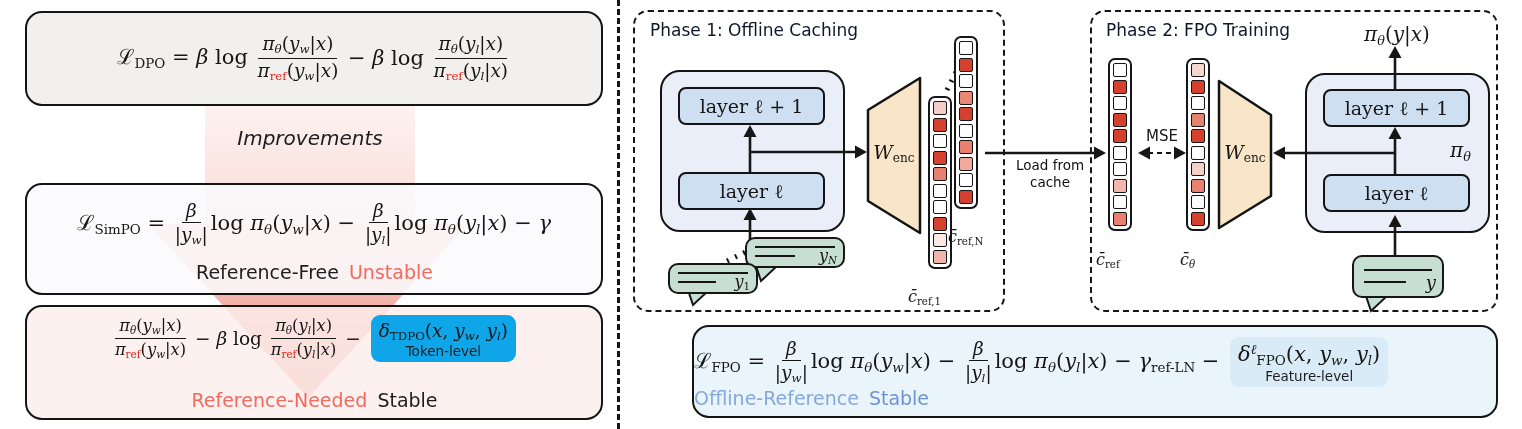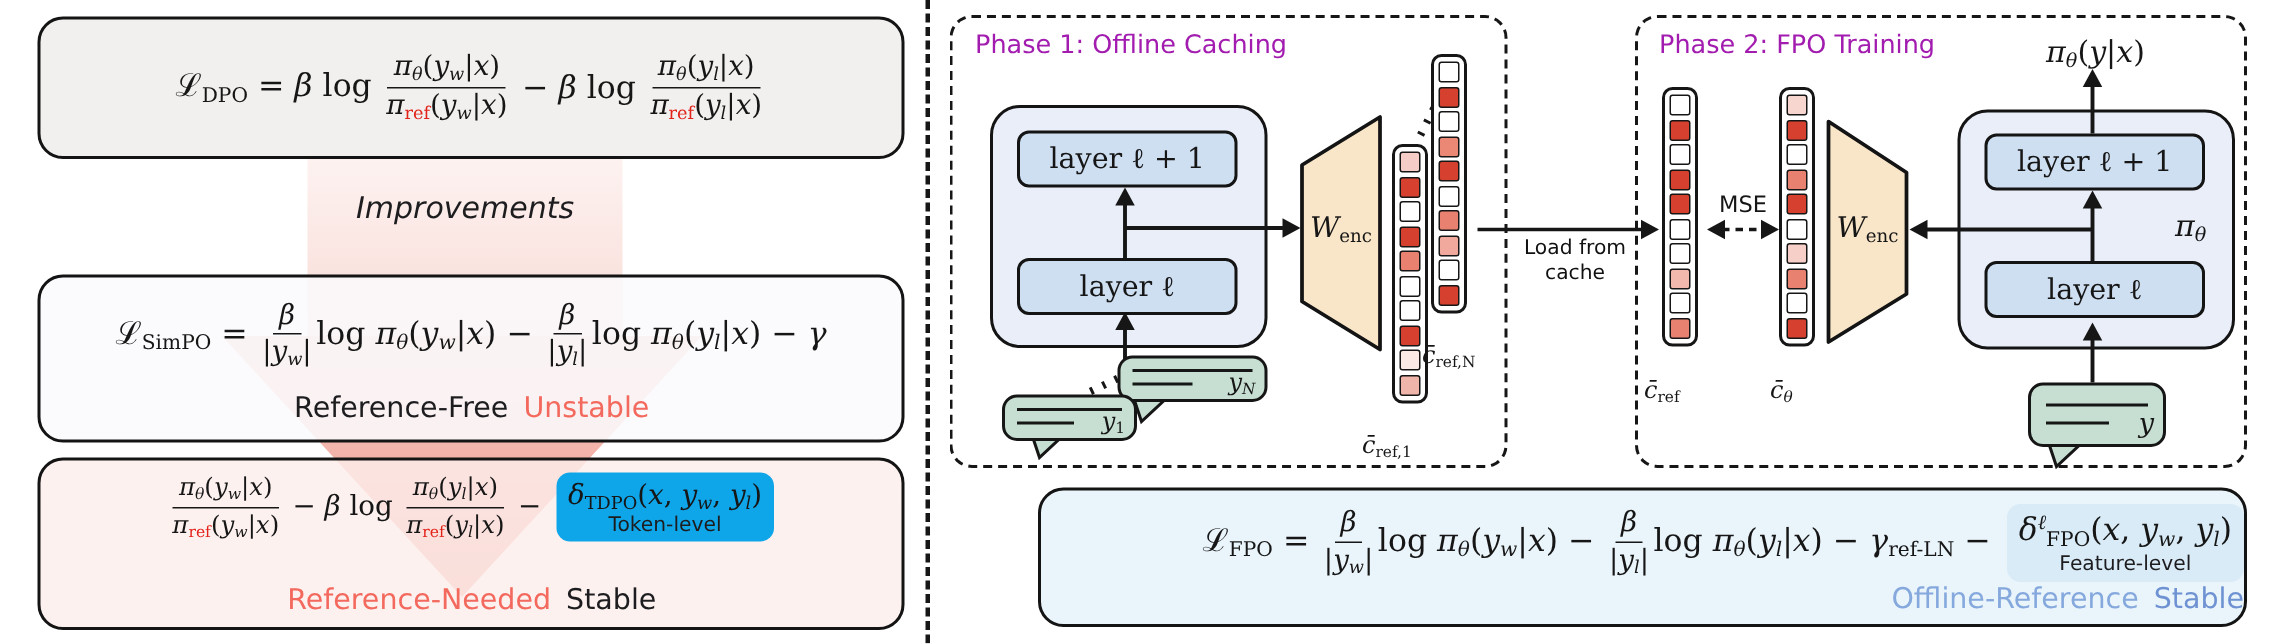--- a/index.html
+++ b/index.html
@@ -39,36 +39,36 @@
            background:linear-gradient(#f6c9c2,#ee9a8d);
            clip-path:polygon(0 0,100% 0,50% 100%);}
   #improvements-label{left:205px;top:126px;width:210px;text-align:center;z-index:2;
                       font-style:italic;font-size:20px;color:#1d1d1f;}
 
   
   #divider{left:617px;top:0;height:429px;width:0;border-left:3px dashed #161616;z-index:0;}
   .phasebox{border:2.3px dashed #161616;border-radius:15px;box-sizing:border-box;z-index:1;}
   #phase1-box{left:633px;top:10px;width:372px;height:302px;}
   #phase2-box{left:1090px;top:10px;width:408px;height:302px;}
-  .phase-title{font-size:17px;color:#a21caf;z-index:4;}
+  .phase-title{font-size:17px;color:#0f172a;z-index:4;}
   .model-outer{background:#e9eef9;border:2.3px solid #141414;border-radius:20px;
                box-sizing:border-box;z-index:2;}
   .layerbox{background:#cfdff2;border:2px solid #141414;border-radius:8px;box-sizing:border-box;
             display:flex;align-items:center;justify-content:center;z-index:3;
             font-family:"DejaVu Serif",serif;font-size:19px;}
   .vec{background:#ffffff;border:2.2px solid #161616;border-radius:7px;padding:3px;
        display:flex;flex-direction:column;gap:2.5px;z-index:6;}
   .sq{width:12px;height:12px;border:1.6px solid #161616;border-radius:2px;box-sizing:content-box;}
   .veclabel{font-size:16px;z-index:6;text-align:left;}
   .bubble{background:#c7dfd2;border:2.2px solid #161616;border-radius:10px;box-sizing:border-box;}
   .bline{position:absolute;background:#161616;height:2px;}
   .bub-label{position:absolute;right:6px;bottom:1px;font-size:16px;line-height:1;}
   #fpo-box{left:692px;top:325px;width:806px;height:93px;background:#eaf4fb;
            border:2.6px solid #141414;border-radius:17px;box-sizing:border-box;z-index:2;
-           display:flex;flex-direction:column;align-items:flex-end;justify-content:center;}
+           display:flex;flex-direction:column;align-items:flex-start;justify-content:center;}
   #svg-layer{position:absolute;left:0;top:0;z-index:5;pointer-events:none;}
   .smalltext{font-size:13.5px;line-height:1.25;text-align:center;z-index:4;color:#111;}
 </style>
 </head>
 <body>
 
 <div id="stage">
 
   <div class="abs" id="imp-band"></div>
   <div class="abs" id="imp-tri"></div>

